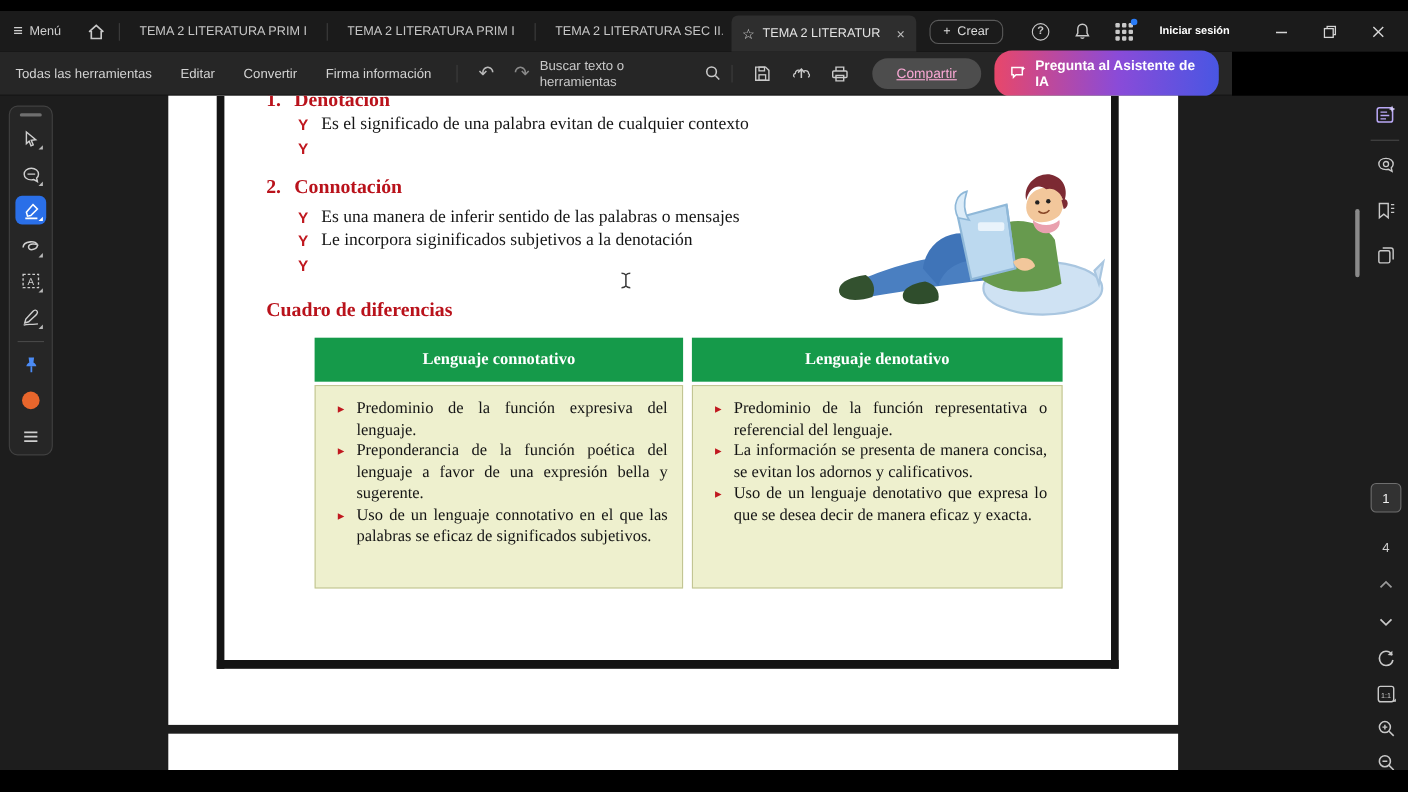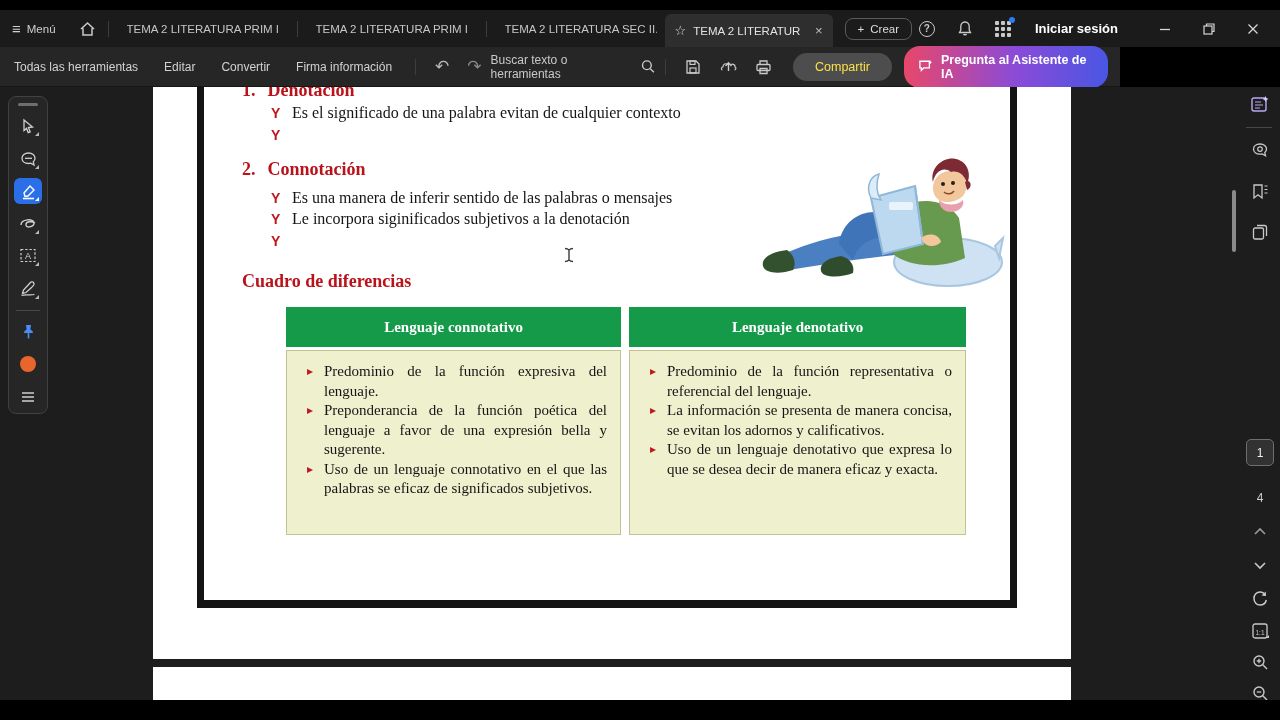--- a/index.html
+++ b/index.html
@@ -26,33 +26,33 @@
   .star { color:#dcdcdc; font-size:13px; }
   .crear-btn { display:flex; align-items:center; gap:6px; border:1px solid #5a5a5a; border-radius:8px;
                padding:4px 12px; margin-left:12px; color:#dedede; cursor:pointer; }
   .tab-right { margin-left:auto; display:flex; align-items:center; gap:18px; margin-right:14px; }
   .icon-btn { display:flex; align-items:center; justify-content:center; width:20px; height:20px; cursor:pointer; position:relative; }
   .help-circle { width:16px; height:16px; border:1.4px solid #c9c9c9; border-radius:50%; color:#c9c9c9;
                  font-size:10px; display:flex; align-items:center; justify-content:center; font-weight:bold; }
   .grid-dots { display:grid; grid-template-columns:repeat(3,4px); grid-gap:2px; }
   .grid-dots i { width:4px; height:4px; background:#c9c9c9; border-radius:1px; }
   .badge-dot { position:absolute; top:-2px; right:-2px; width:6px; height:6px; border-radius:50%; background:#2a7cf7; }
-  .signin { font-weight:bold; color:#fff; font-size:13px; margin:0 16px 0 4px; cursor:pointer; }
+  .signin { font-weight:bold; color:#fff; font-size:10px; margin:0 16px 0 4px; cursor:pointer; }
   .winbtn { width:26px; display:flex; justify-content:center; cursor:pointer; color:#d5d5d5; }
 
   
   .toolbar { position:absolute; top:47px; left:0; width:1120px; height:40px; background:#262626;
              display:flex; align-items:center; color:#d2d2d2; font-size:12px; border-bottom:1px solid #161616; }
   .tb-item { margin:0 13px; cursor:pointer; white-space:nowrap; }
   .tb-item:first-child { margin-left:14px; }
   .undo-redo { font-size:17px; color:#b9b9b9; cursor:pointer; margin:0 9px; }
   .undo-redo.dim { color:#8a8a8a; }
   .search-box { margin-left:auto; display:flex; align-items:center; gap:8px; color:#c9c9c9; cursor:text; }
   .pill { border-radius:16px; display:flex; align-items:center; justify-content:center; cursor:pointer; }
-  .share-pill { background:#4d4d4d; color:#fde047; font-size:12.5px; padding:7px 22px; margin:0 12px; }
+  .share-pill { background:#4d4d4d; color:#f9a8d4; font-size:12.5px; padding:7px 22px; margin:0 12px;text-decoration:underline; }
   .ai-pill { background:linear-gradient(90deg,#e8476a 0%,#8a4bd8 55%,#4956e3 100%);
              color:#fff; font-weight:bold; font-size:12.5px; padding:7px 14px; gap:8px; margin-right:12px; }
 
   
   .workspace { position:absolute; top:87px; left:0; width:1280px; height:613px; background:#1d1d1d; }
   .page { position:absolute; left:153px; width:918px; background:#fff; }
   .page1 { top:0; height:572px; overflow:hidden; }
   .page2 { top:580px; height:33px; }
 
   

